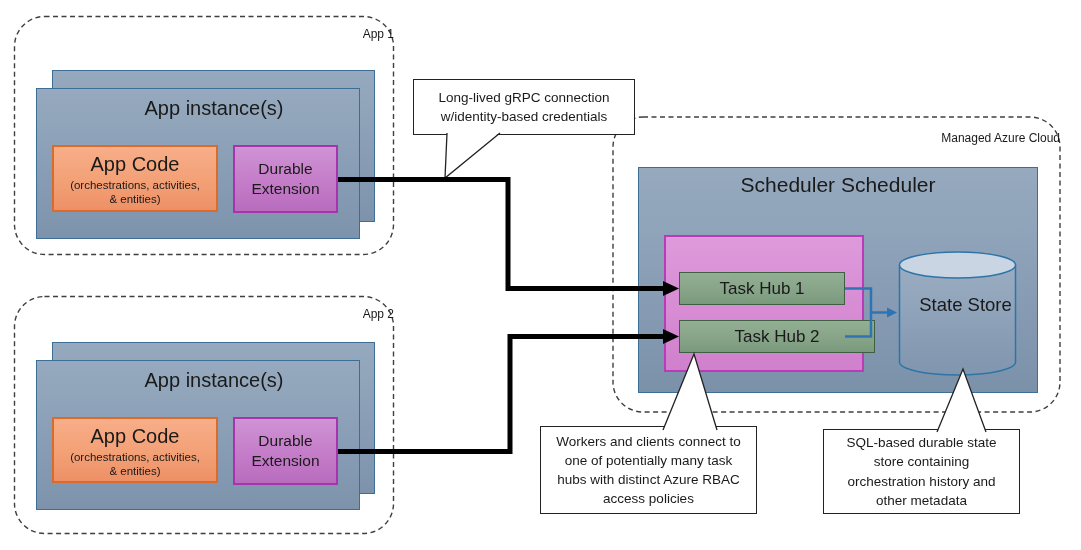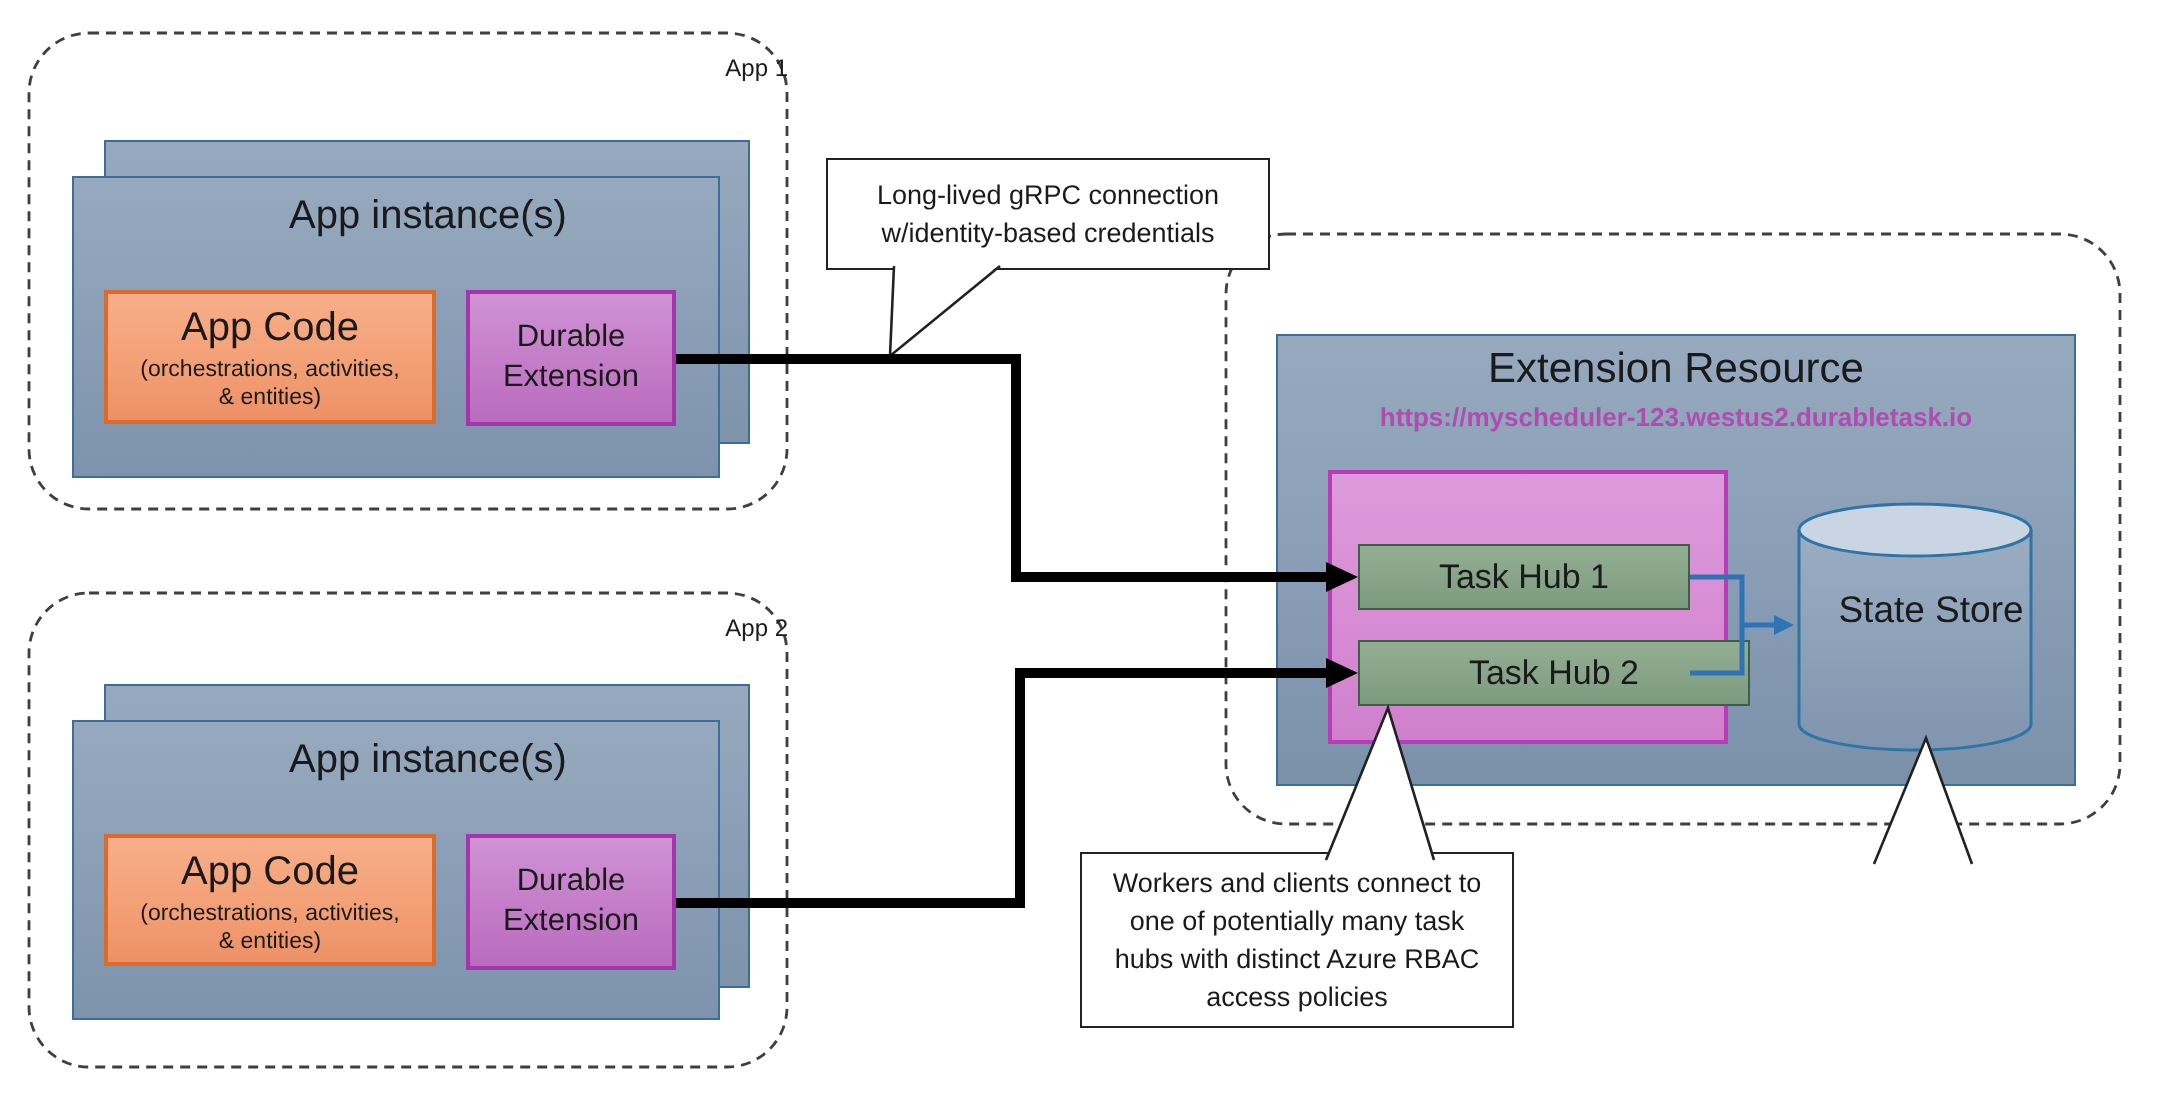--- a/index.html
+++ b/index.html
@@ -86,24 +86,24 @@
   <div class="abs steel" style="left:36px;top:360px;width:324px;height:150px;"></div>
   <div class="abs inst-label" style="left:36px;top:369px;width:324px;">App instance(s)</div>
   <div class="abs app-code" style="left:52px;top:417px;width:166px;height:66px;">
     <div class="t">App Code</div>
     <div class="s">(orchestrations, activities, &amp; entities)</div>
   </div>
   <div class="abs durable" style="left:233px;top:417px;width:105px;height:68px;">
     <span>Durable Extension</span>
   </div>
 
+  <div class="abs title-center" style="left:613px;top:131px;width:447px;">Managed Azure Cloud</div>
 
   <div class="abs sched-box" style="left:638px;top:167px;width:400px;height:226px;"></div>
-  <div class="abs sched-title" style="left:638px;top:173px;width:400px;">Extension Resource</div>
-  <div class="abs sched-url" style="left:638px;top:201px;width:400px;">https://myscheduler-123.westus2.durabletask.io</div>
+  <div class="abs sched-title" style="left:638px;top:173px;width:400px;">Scheduler Scheduler</div>
 
   <div class="abs engine" style="left:664px;top:235px;width:200px;height:137px;"></div>
 
   <div class="abs hub" style="left:679px;top:272px;width:166px;height:33px;">
     <span>Task Hub 1</span>
   </div>
   <div class="abs hub" style="left:679px;top:320px;width:196px;height:33px;">
     <span>Task Hub 2</span>
   </div>
 
@@ -117,20 +117,23 @@
     <path d="M1.5,15 L1.5,112 A58,13 0 0 0 117.5,112 L117.5,15" fill="url(#cylBody)" stroke="#2e75a6" stroke-width="1.5"></path>
     <ellipse cx="59.5" cy="15" rx="58" ry="13" fill="#c9d5e3" stroke="#2e75a6" stroke-width="1.5"></ellipse>
   </svg>
   <div class="abs state-label" style="left:902px;top:291px;width:111px;padding-left:16px;">State Store</div>
 
   <div class="abs callout" style="left:413px;top:79px;width:222px;height:56px;padding:0 10px;">
     <div class="txt">Long-lived gRPC connection w/identity-based credentials</div>
   </div>
   <div class="abs callout" style="left:540px;top:426px;width:217px;height:88px;padding:0 14px;">
     <div class="txt">Workers and clients connect to one of potentially many task hubs with distinct Azure RBAC access policies</div>
+  </div>
+  <div class="abs callout" style="left:823px;top:429px;width:197px;height:85px;padding:0 9px;">
+    <div class="txt">SQL-based durable state store containing orchestration history and other metadata</div>
   </div>
 
   <svg class="layer" width="1081" height="550">
 
     <g>
       <polygon points="447,132 500,132 445,178" fill="#ffffff"></polygon>
       <path d="M447,133 L445,178 L500,133" fill="none" stroke="#222" stroke-width="1.3"></path>
     </g>
     <g>
       <polygon points="663,430 717,430 694,354" fill="#ffffff"></polygon>

